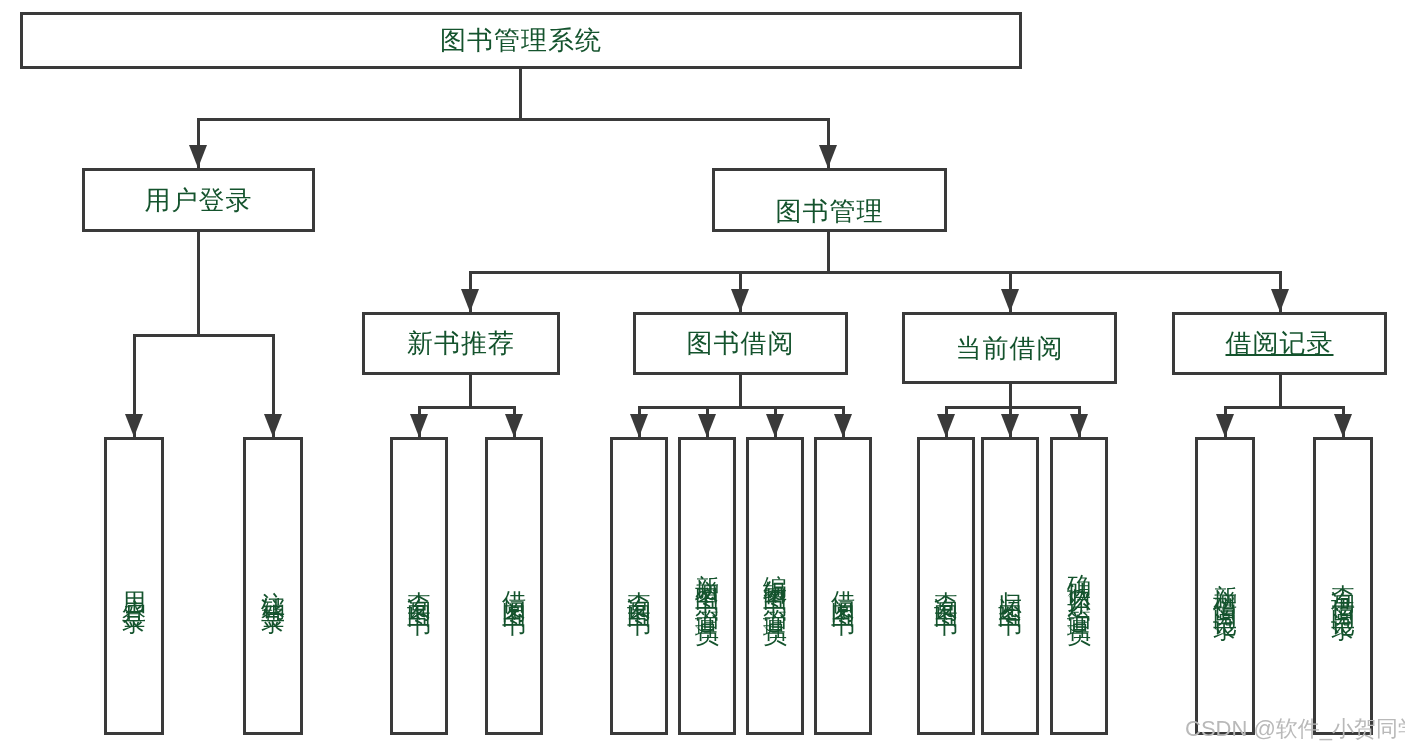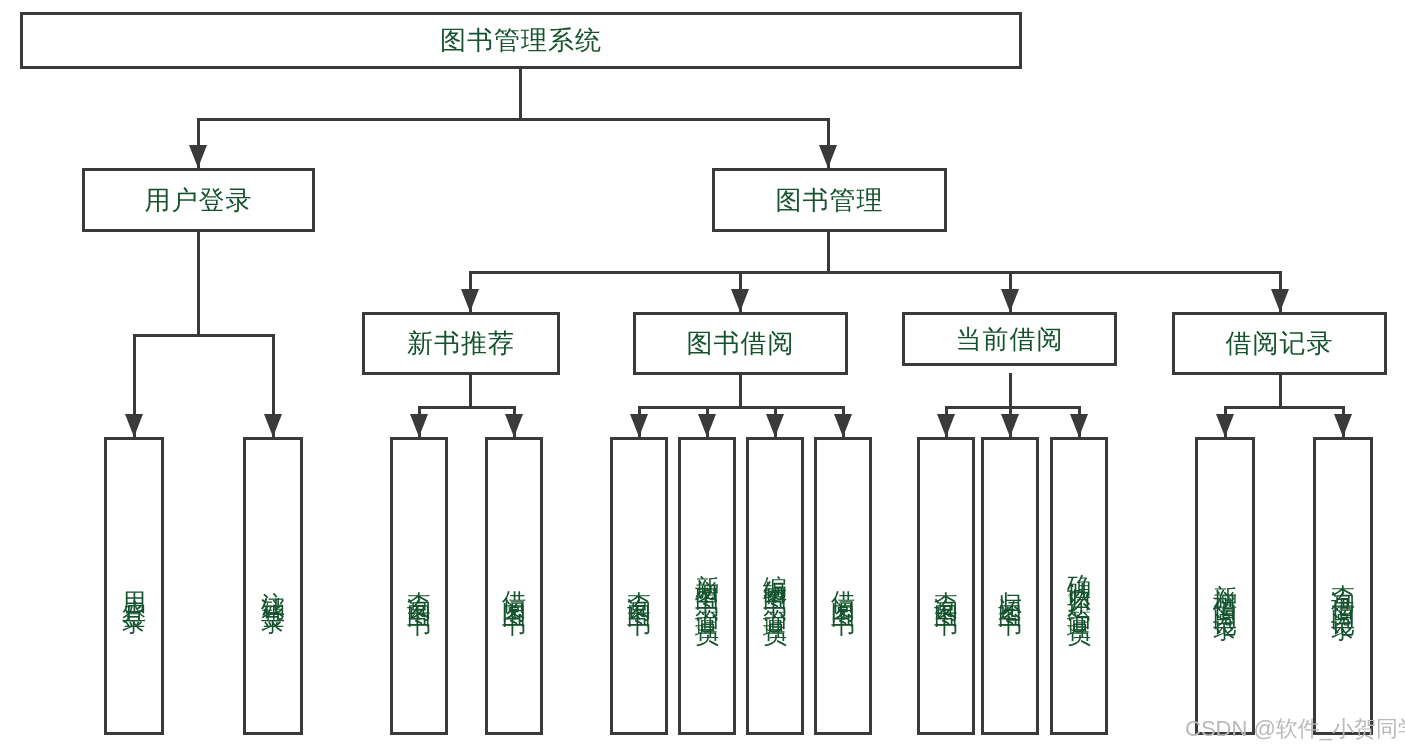--- a/index.html
+++ b/index.html
@@ -109,34 +109,34 @@
   <div class="vline" style="left:1342px; top:406px; height:31px;"></div>
   <div class="arrow" style="left:1334px; top:414px;"></div>
 
   <div class="box hnode" style="left:20px; top:12px; width:1002px; height:57px;">
     <span>图书管理系统</span>
   </div>
 
   <div class="box hnode" style="left:82px; top:168px; width:233px; height:64px;">
     <span>用户登录</span>
   </div>
-  <div class="box hnode" style="left:712px; top:168px; width:235px; height:64px;">
+  <div class="box hnode" style="left:712px; top:168px; width:235px; height:64px;align-items:flex-end;">
     <span>图书管理</span>
   </div>
 
   <div class="box hnode" style="left:362px; top:312px; width:198px; height:63px;">
     <span>新书推荐</span>
   </div>
   <div class="box hnode" style="left:633px; top:312px; width:215px; height:63px;">
     <span>图书借阅</span>
   </div>
-  <div class="box hnode" style="left:902px; top:312px; width:215px; height:54px;">
+  <div class="box hnode" style="left:902px; top:312px; width:215px; height:72px;">
     <span>当前借阅</span>
   </div>
-  <div class="box hnode" style="left:1172px; top:312px; width:215px; height:63px;">
+  <div class="box hnode" style="left:1172px; top:312px; width:215px; height:63px;text-decoration:underline;">
     <span>借阅记录</span>
   </div>
 
   <div class="box leaf" style="left:104px; top:437px; width:60px; height:298px;">
     <span>用户登录</span>
   </div>
   <div class="box leaf" style="left:243px; top:437px; width:60px; height:298px;">
     <span>注销登录</span>
   </div>
 

